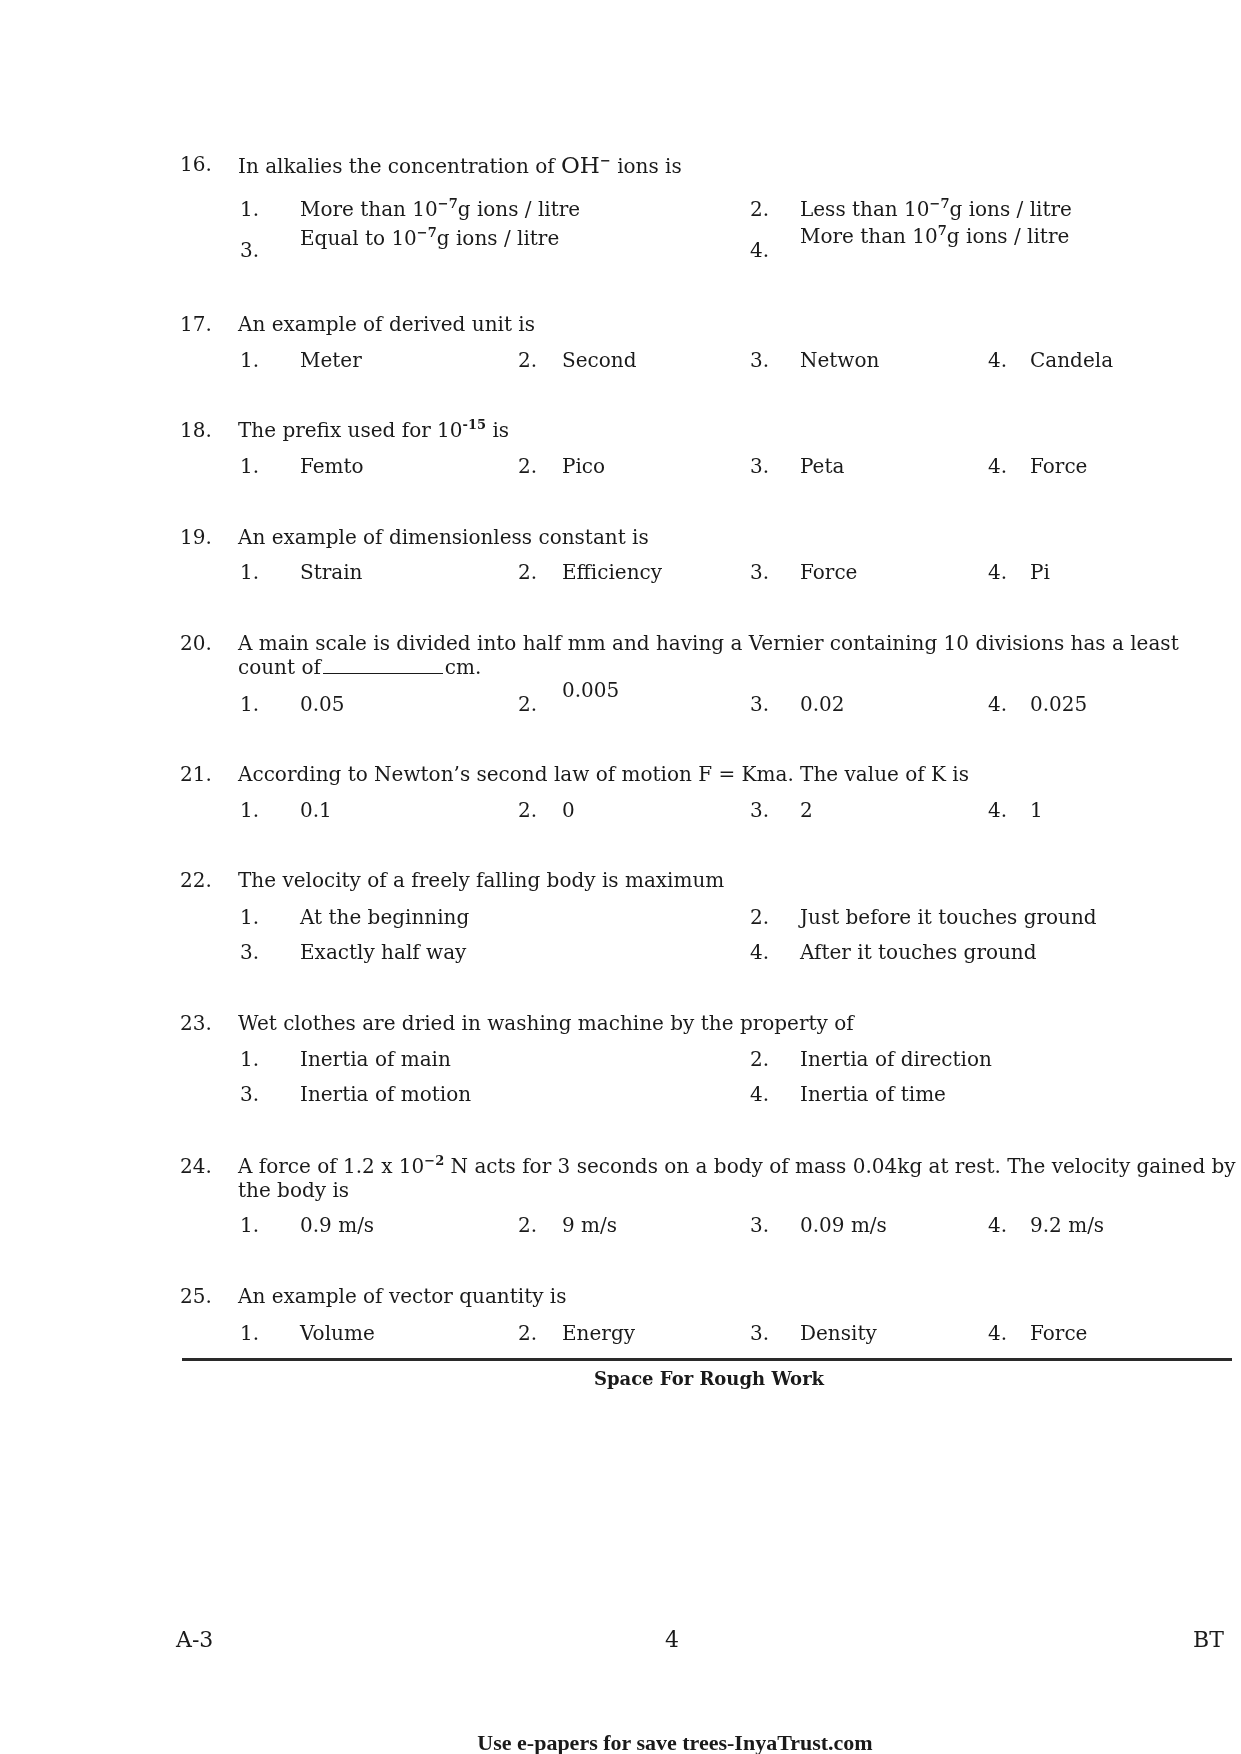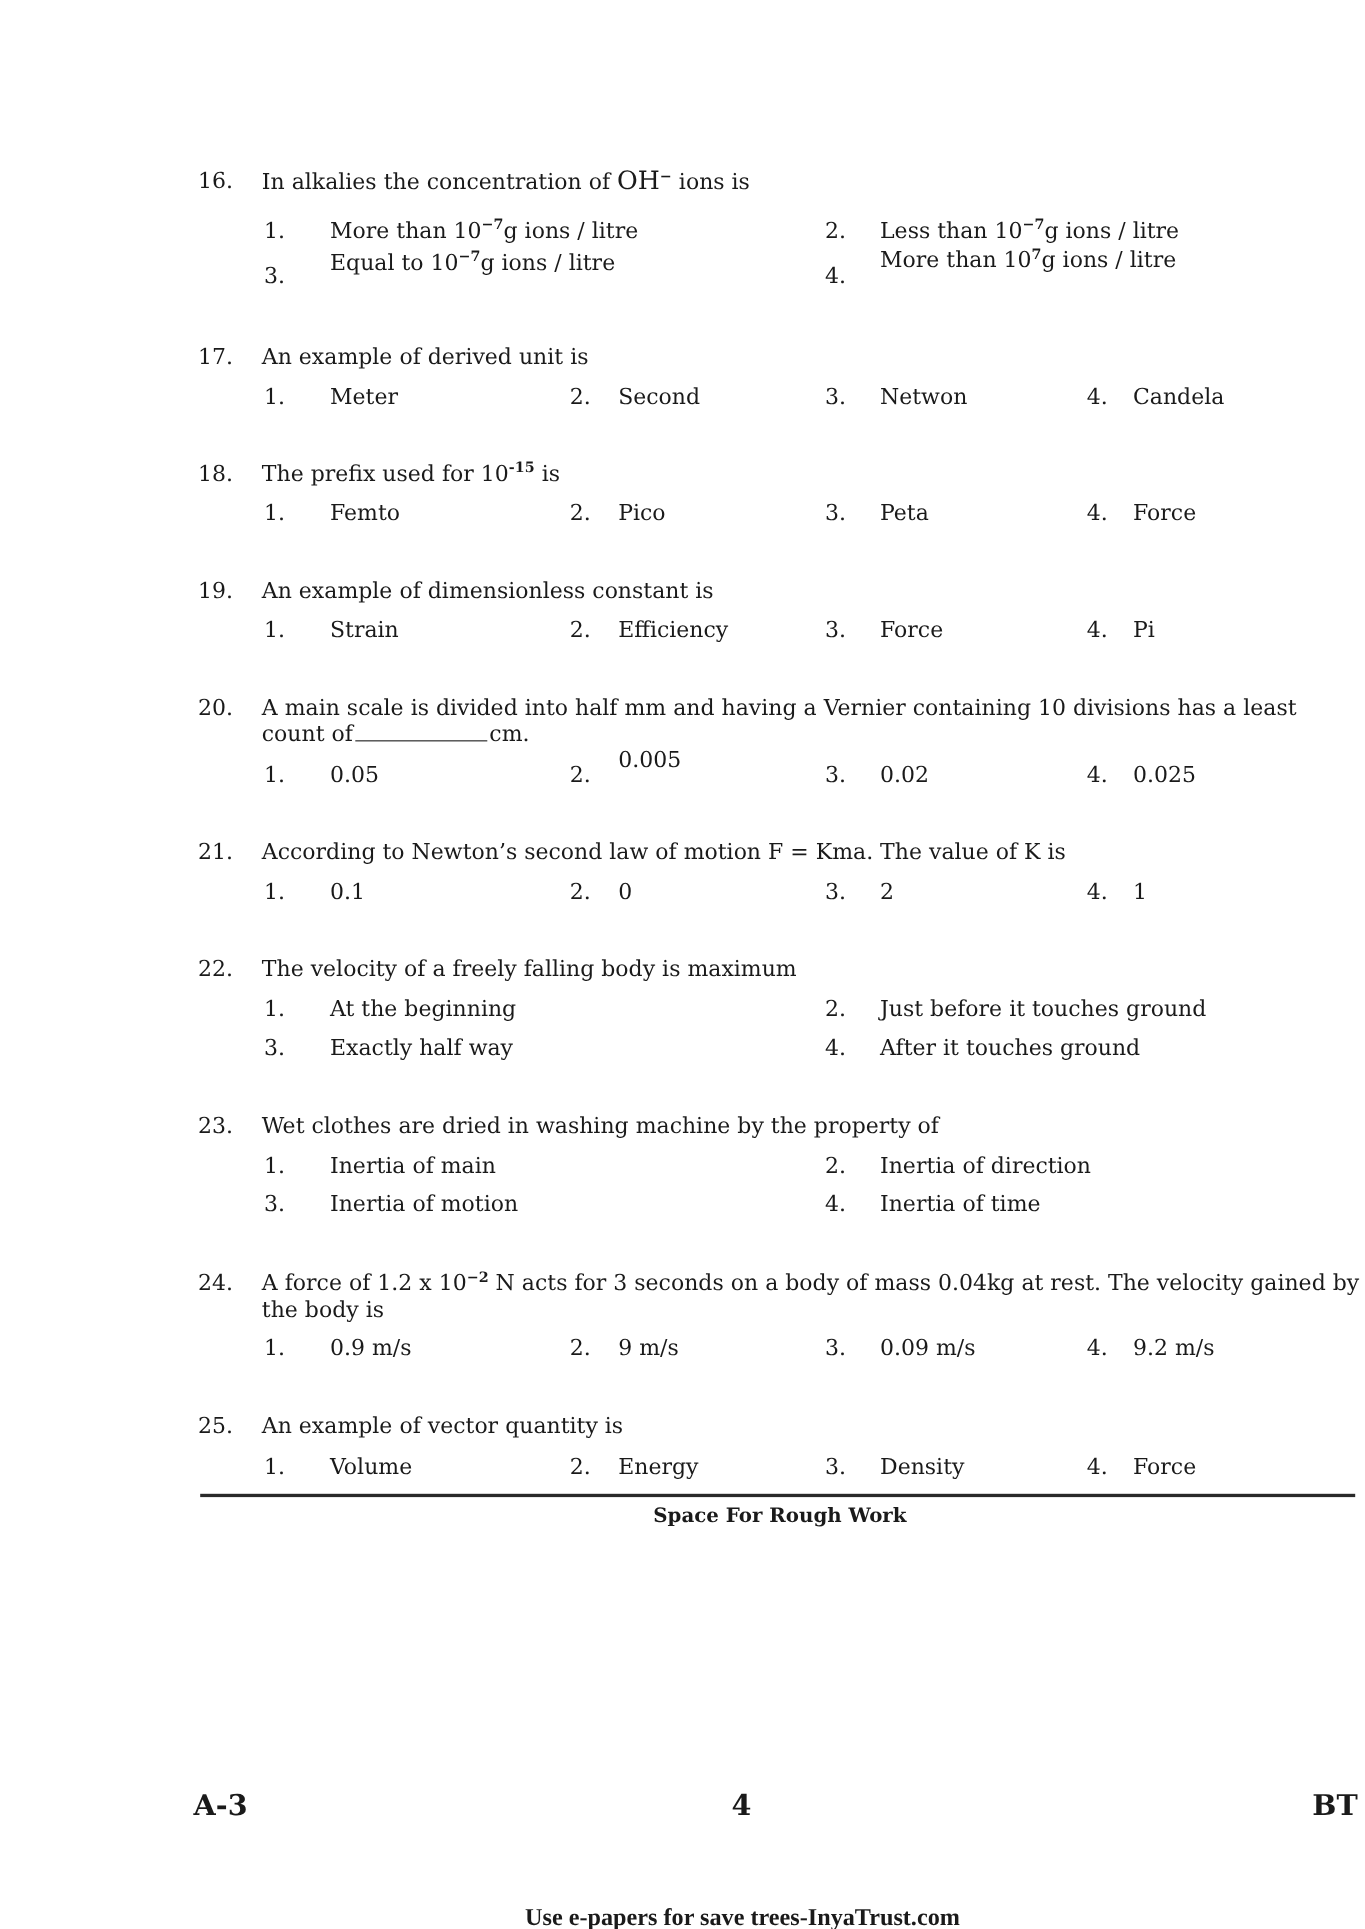--- a/index.html
+++ b/index.html
@@ -12,21 +12,21 @@
   .o { font-size:20px; }
   .on1 { left:240px; } .ot1 { left:300px; }
   .on2 { left:518px; } .ot2 { left:562px; }
   .on3 { left:750px; } .ot3 { left:800px; }
   .on4 { left:988px; } .ot4 { left:1030px; }
   .wn2 { left:750px; } .wt2 { left:800px; }
   sup { font-size:13px; font-weight:bold; vertical-align:super; line-height:0; }
   .oh { font-family:"DejaVu Serif", serif; font-size:23px; }
   .rule { position:absolute; left:182px; width:1050px; top:1358px; height:3px; background:#2a2a2a; }
   .rough { left:0; width:1418px; text-align:center; top:1370px; font-weight:bold; font-size:18px; }
-  .foot { font-weight:bold; font-size:26px; top:1629px; }
+  .foot { font-weight:normal; font-size:22px; top:1629px; }
   .wm { left:0; width:1350px; text-align:center; top:1732px; font-weight:bold; font-size:22px;
         font-family:"Liberation Serif", serif; }
   .blank { display:inline-block; width:120px; border-bottom:1px solid #1a1a1a; margin:0 2px; }
 </style>
 </head>
 <body>
 
 <div class="abs q qn" style="top:154px">16.</div>
 <div class="abs q qt" style="top:154px"><span>In alkalies the concentration of </span><span class="oh">OH</span><sup>−</sup><span> ions is</span></div>
 <div class="abs o on1" style="top:199px">1.</div>

